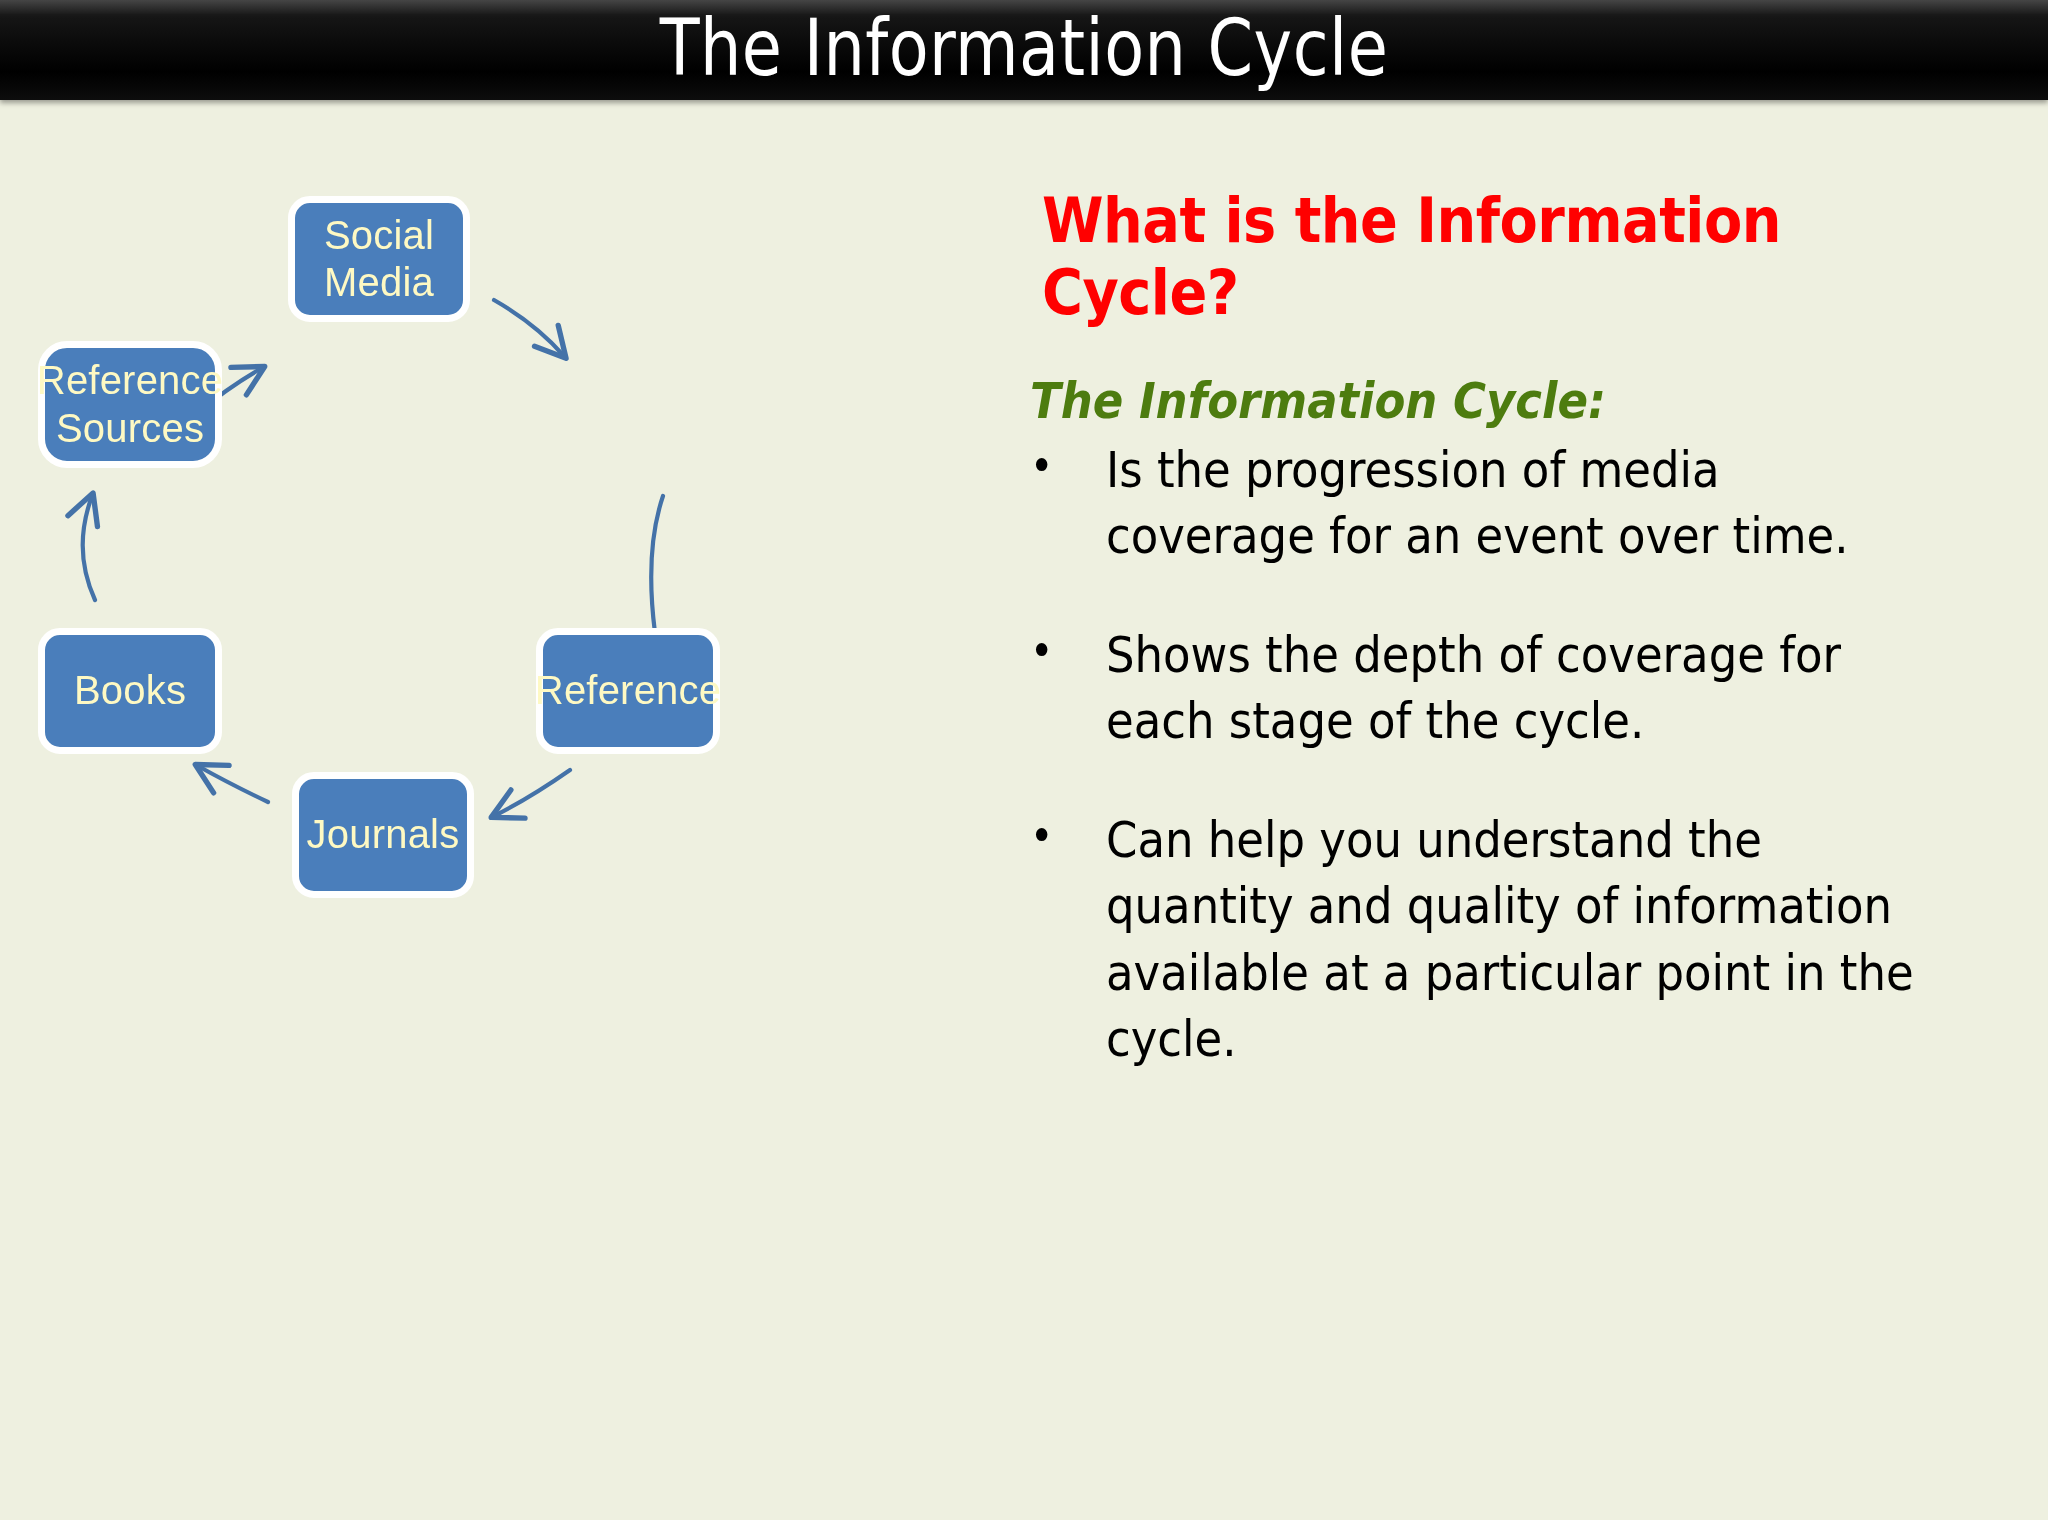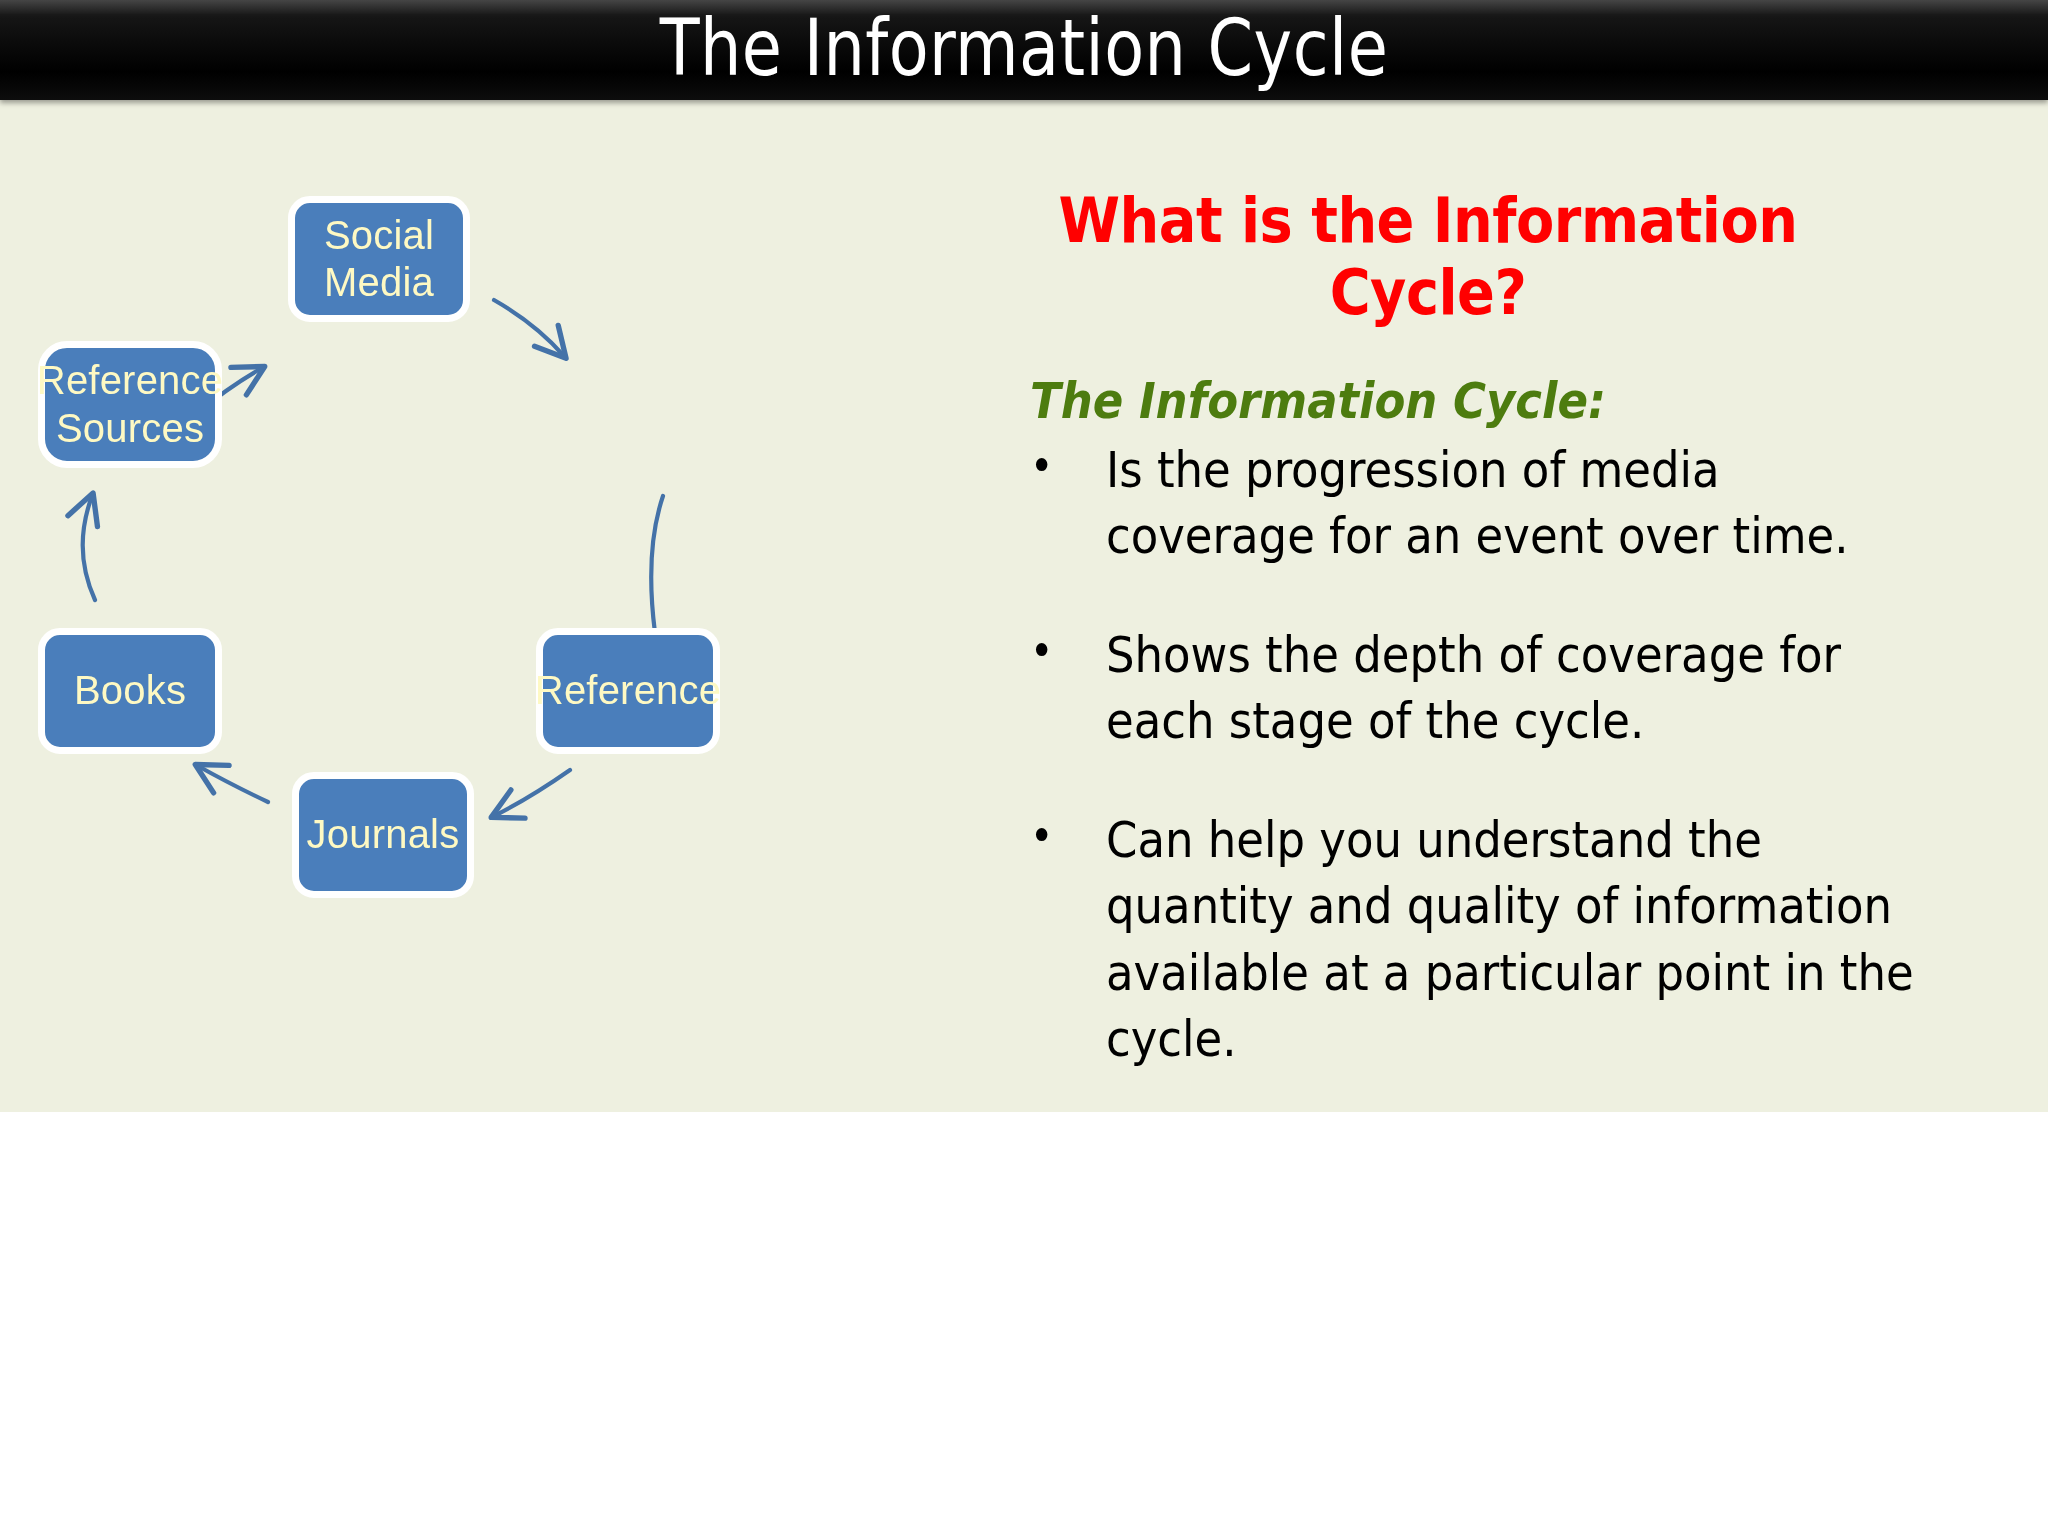--- a/index.html
+++ b/index.html
@@ -3,21 +3,21 @@
 <meta charset="utf-8">
 <style>
   html, body {
     margin: 0;
     padding: 0;
     background: #ffffff;
   }
   .slide {
     position: relative;
     width: 2048px;
-    height: 1112px;
+    height: 1520px;
     background: #EEF0E0;
     overflow: hidden;
     font-family: "Liberation Sans", sans-serif;
   }
 
   
   .title-bar {
     position: absolute;
     left: 0;
     top: 0;
@@ -105,24 +105,23 @@
     left: 1030px;
     top: 185px;
     width: 980px;
   }
   .panel-heading {
     color: #FF0000;
     font-family: "DejaVu Sans Condensed", "Liberation Sans Narrow", "Liberation Sans", sans-serif;
     font-size: 62px;
     font-weight: bold;
     line-height: 1.16;
-    margin: 0 0 42px 3px;
+    margin: 0 0 42px 12px;
     letter-spacing: -0.5px;
     width: 790px;
-    text-align: center;
   }
   .panel-lead {
     color: #4d7c0f;
     font-family: "DejaVu Sans Condensed", "Liberation Sans Narrow", "Liberation Sans", sans-serif;
     font-size: 50px;
     font-weight: bold;
     font-style: italic;
     line-height: 1.2;
     margin: 0 0 6px 0;
   }

